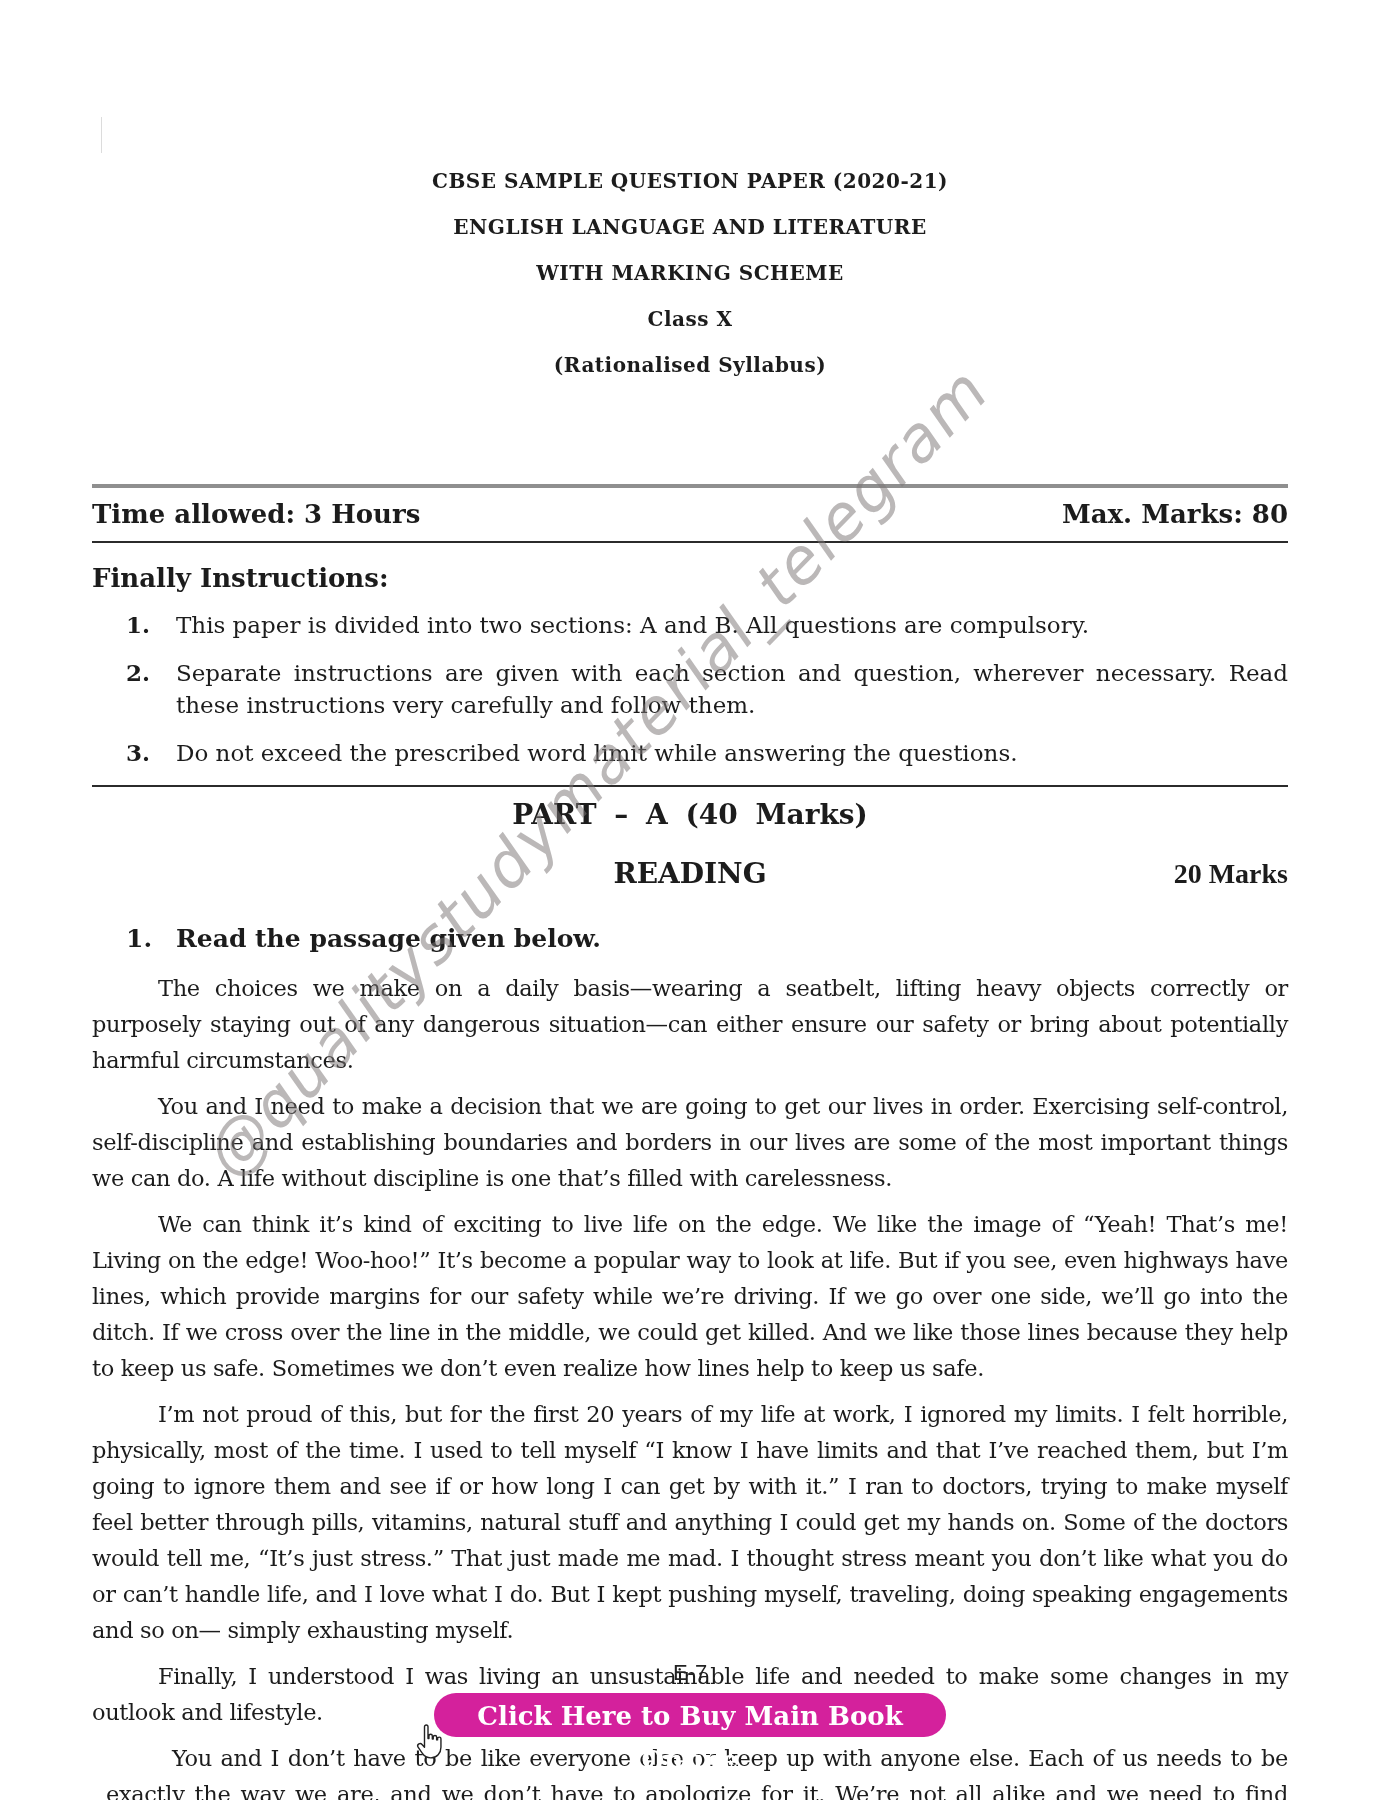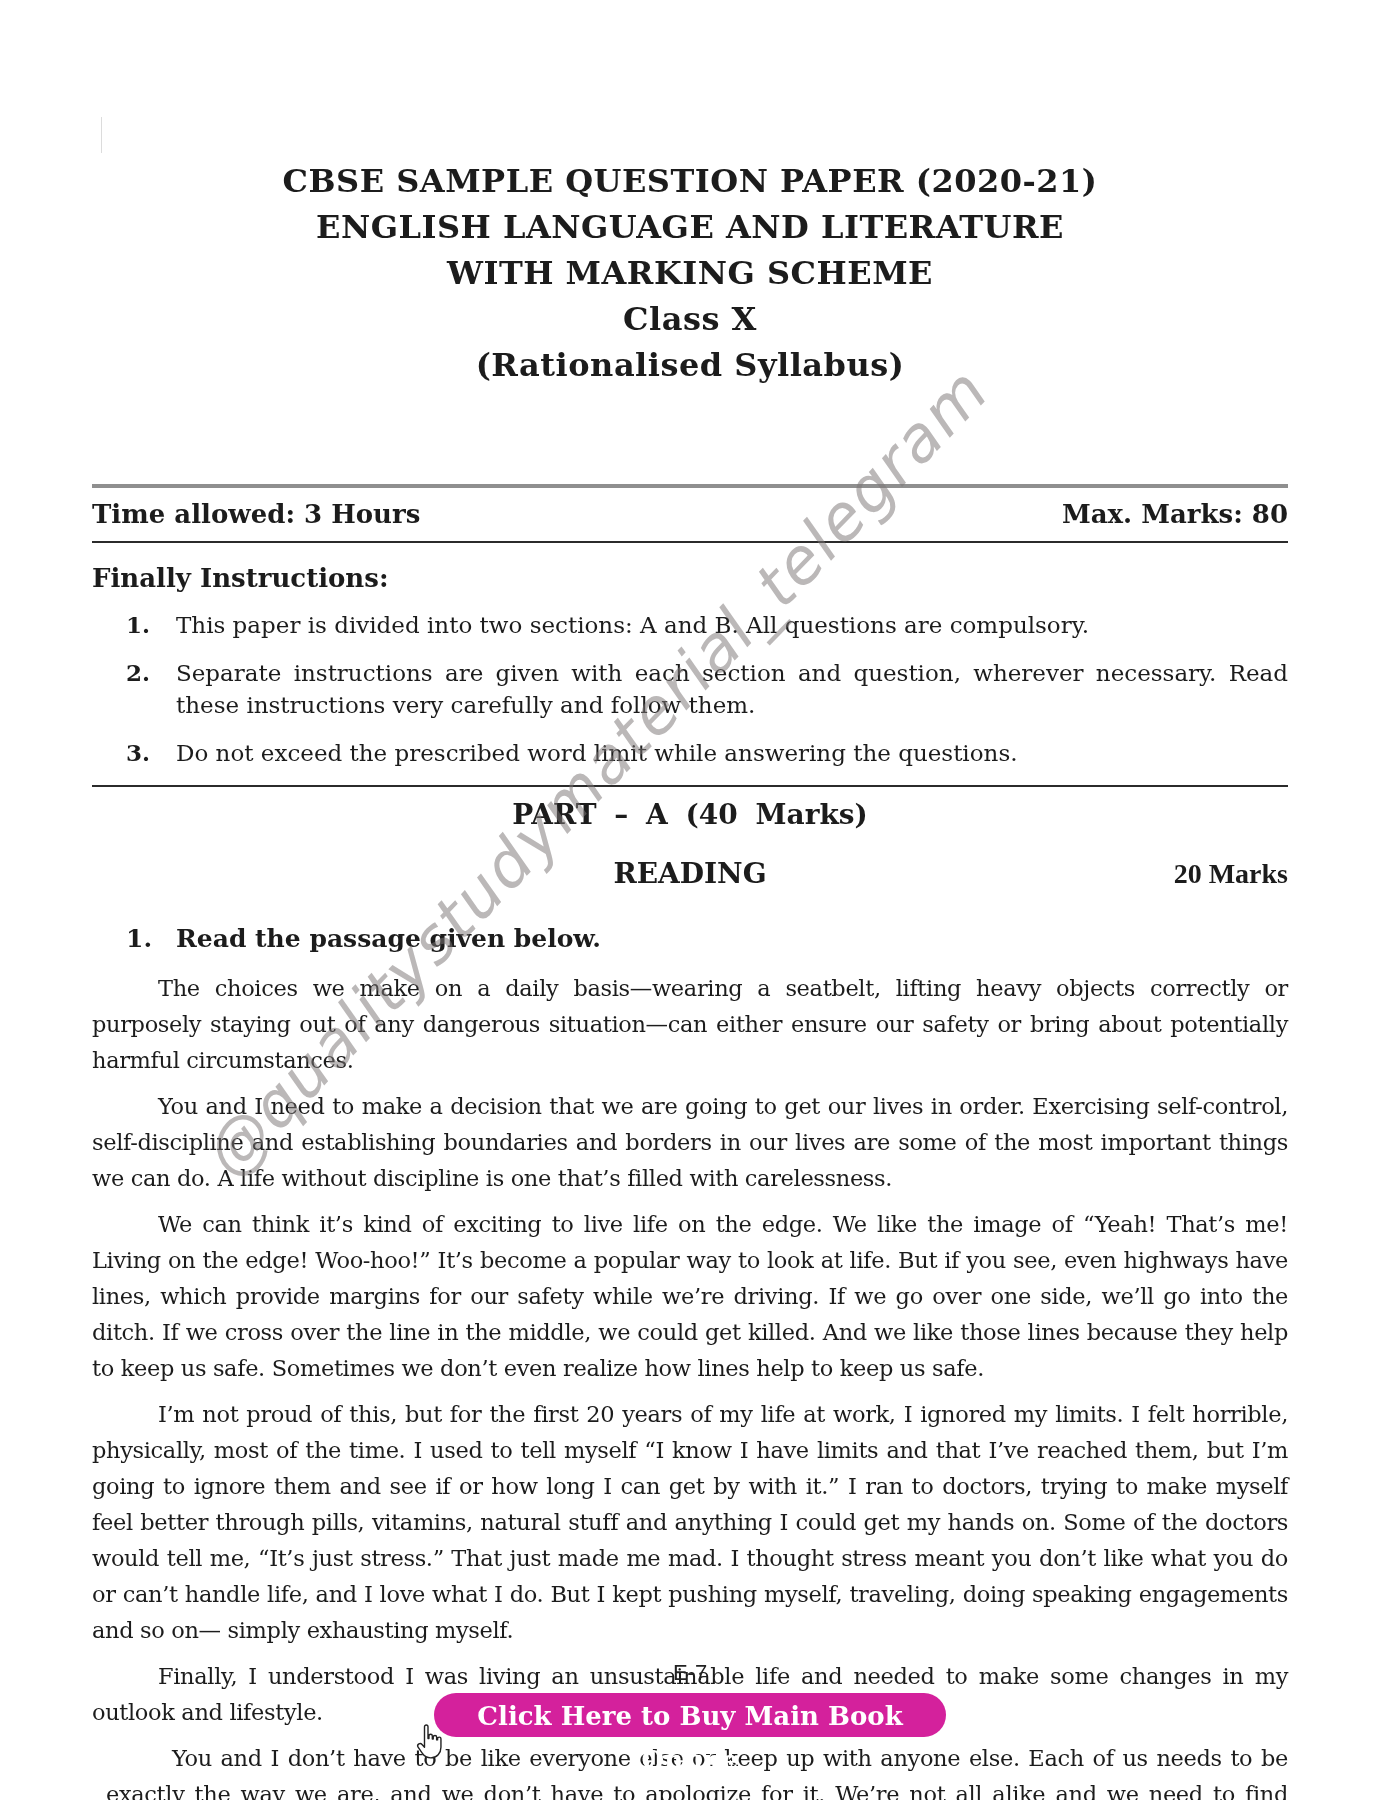--- a/index.html
+++ b/index.html
@@ -26,21 +26,21 @@
     color:rgba(125,119,119,0.52);
     white-space:nowrap;
     pointer-events:none;
     z-index:5;
   }
   .content{
     position:absolute;left:92px;top:0;width:1196px;
   }
   .title-block{padding-top:158px;text-align:center;}
   .title-line{
-    font-weight:bold;font-size:32px;line-height:46px;letter-spacing:.5px;
+    font-weight:bold;font-size:20px;line-height:46px;letter-spacing:.5px;
   }
   .rule{width:100%;}
   .rule-thick{margin-top:96px;height:4px;background:#8f8f8f;}
   .rule-thin{height:2px;background:#2b2b2b;}
   .marks-row{
     display:flex;justify-content:space-between;
     font-weight:bold;font-size:26px;
     padding:11px 0 12px 0;
     align-items:flex-end;
   }

